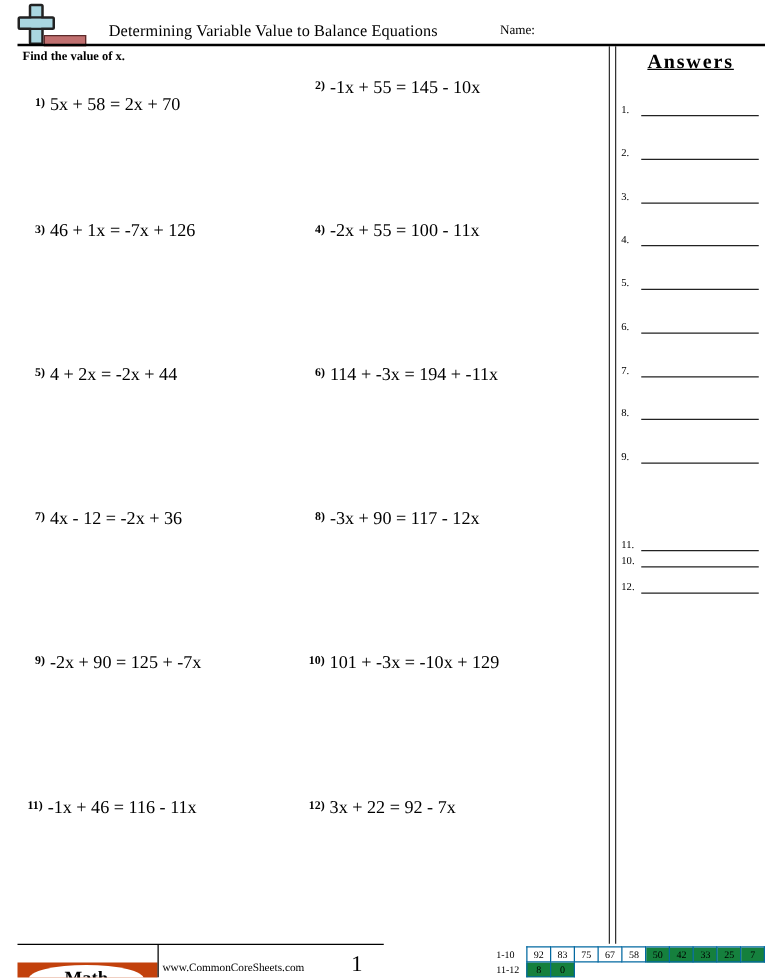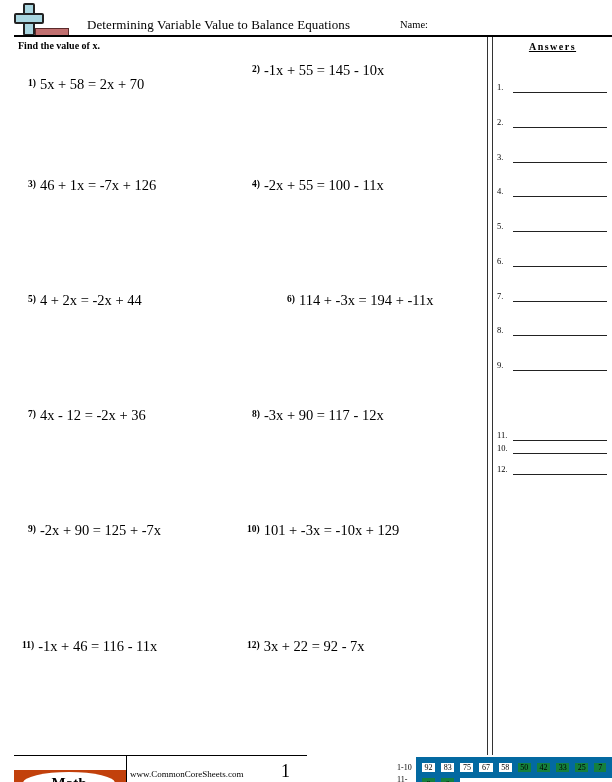--- a/index.html
+++ b/index.html
@@ -13,40 +13,40 @@
     .logo .cross-c { position: absolute; left: 11px; top: 12px; width: 8px; height: 7px; background: #a9d6e0; }
     .logo .bar { position: absolute; left: 21px; top: 25px; width: 34px; height: 9px; background: #c06f6f; border: 1px solid #5a2a2a; }
     .title { position: absolute; left: 87px; top: 17px; font-size: 13px; letter-spacing: 0.1px; }
     .name-label { position: absolute; left: 400px; top: 19px; font-size: 10.5px; }
     .header-rule { position: absolute; left: 14px; top: 35px; width: 598px; height: 2px; background: #000; }
 
     .instructions { position: absolute; left: 18px; top: 40px; font-size: 10px; font-weight: bold; }
 
     .divider { position: absolute; left: 487px; top: 37px; width: 6px; height: 718px; border-left: 1.5px solid #333; border-right: 1.5px solid #333; }
 
-    .answers-title { position: absolute; left: 493px; top: 41px; width: 119px; text-align: center; font-size: 10px; font-weight: bold; letter-spacing: 1.5px; text-decoration: underline; }
+    .answers-title { position: absolute; left: 493px; top: 41px; width: 119px; text-align: center; font-size: 16px; font-weight: bold; letter-spacing: 1.5px; text-decoration: underline; }
     .answer-line { position: absolute; left: 497px; width: 110px; height: 14px; }
     .answer-line .num { position: absolute; left: 0; bottom: 1px; font-size: 8.5px; }
     .answer-line .blank { position: absolute; left: 16px; right: 0; bottom: 0; height: 1px; background: #222; }
 
     .problem { position: absolute; height: 20px; white-space: nowrap; }
     .problem .pnum { font-size: 9.5px; font-weight: bold; vertical-align: 3px; margin-right: 4px; }
     .problem .eq { font-size: 14.5px; }
 
     .footer-rule { position: absolute; left: 14px; top: 755px; width: 293px; height: 1px; background: #000; }
     .footer-left { position: absolute; left: 14px; top: 756px; width: 112px; height: 26px; background: #c2410c; margin-top: 14px; }
     .math-oval { position: absolute; left: 9px; top: 2px; width: 92px; height: 22px; background: #fff; border-radius: 50%; text-align: center; font-size: 15px; font-weight: bold; line-height: 22px; }
     .footer-sep { position: absolute; left: 126px; top: 756px; width: 1px; height: 26px; background: #000; }
     .site { position: absolute; left: 130px; top: 769px; font-size: 9px; }
     .page-num { position: absolute; left: 281px; top: 761px; font-size: 18px; }
 
     .score-table { position: absolute; left: 395px; top: 757px; border-collapse: collapse; font-size: 8px; }
     .score-table td { height: 12px; text-align: center; padding: 0 2px; }
     .score-table td.lbl { width: 28px; text-align: left; padding-right: 3px; }
-    .score-table td.cell { width: 20px; border: 6px solid #0369a1; margin-top: 17px; }
+    .score-table td.cell { width: 20px; border: 1px solid #0369a1; margin-top: 17px; }
     .score-table td.hl { background: #15803d; }
     .score-table td.empty { border: none; }
   </style>
 </head>
 <body>
 
 <div class="header">
   <div class="logo">
     <div class="cross-v"></div>
     <div class="cross-h"></div>
@@ -70,21 +70,21 @@
 </div>
 <div class="problem" style="left:28px; top:176px;">
   <span class="pnum">3)</span><span class="eq">46 + 1x = -7x + 126</span>
 </div>
 <div class="problem" style="left:252px; top:176px;">
   <span class="pnum">4)</span><span class="eq">-2x + 55 = 100 - 11x</span>
 </div>
 <div class="problem" style="left:28px; top:291px;">
   <span class="pnum">5)</span><span class="eq">4 + 2x = -2x + 44</span>
 </div>
-<div class="problem" style="left:252px; top:291px;margin-left:35px;">
+<div class="problem" style="left:252px; top:291px;">
   <span class="pnum">6)</span><span class="eq">114 + -3x = 194 + -11x</span>
 </div>
 <div class="problem" style="left:28px; top:406px;font-family:Liberation Serif, serif;">
   <span class="pnum">7)</span><span class="eq">4x - 12 = -2x + 36</span>
 </div>
 <div class="problem" style="left:252px; top:406px;">
   <span class="pnum">8)</span><span class="eq">-3x + 90 = 117 - 12x</span>
 </div>
 <div class="problem" style="left:28px; top:521px;">
   <span class="pnum">9)</span><span class="eq">-2x + 90 = 125 + -7x</span>

